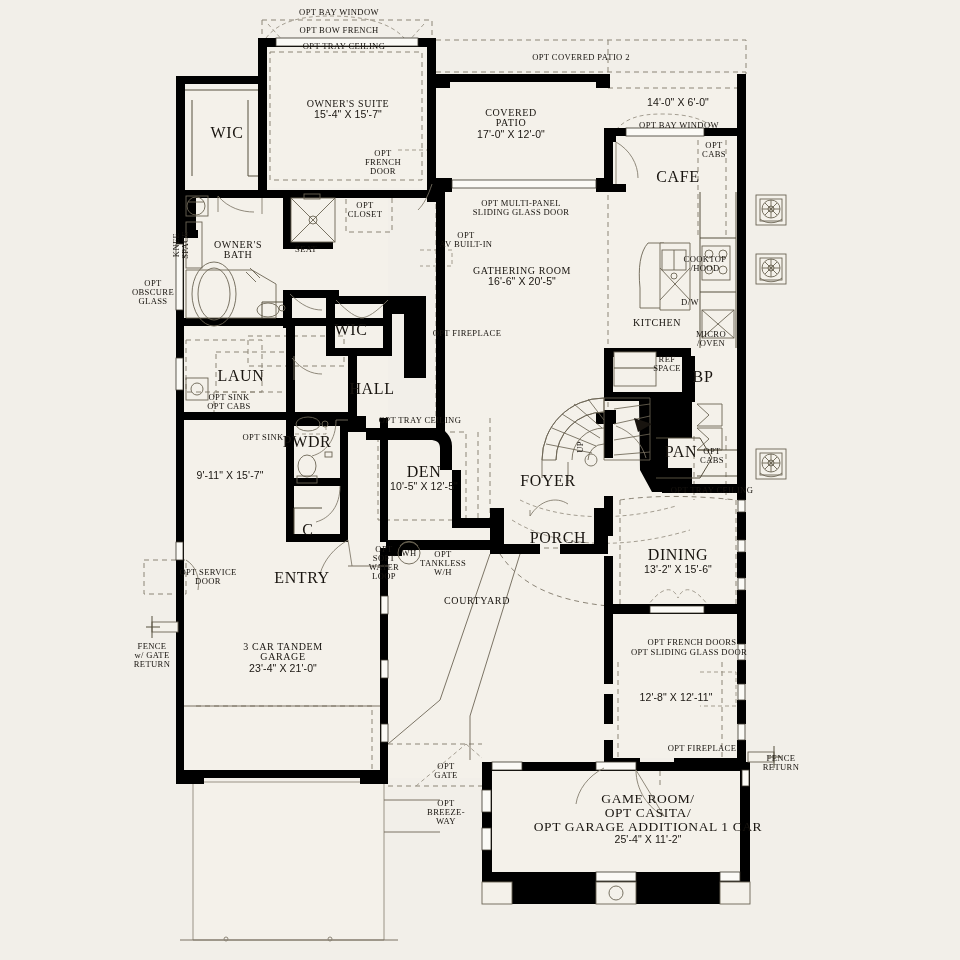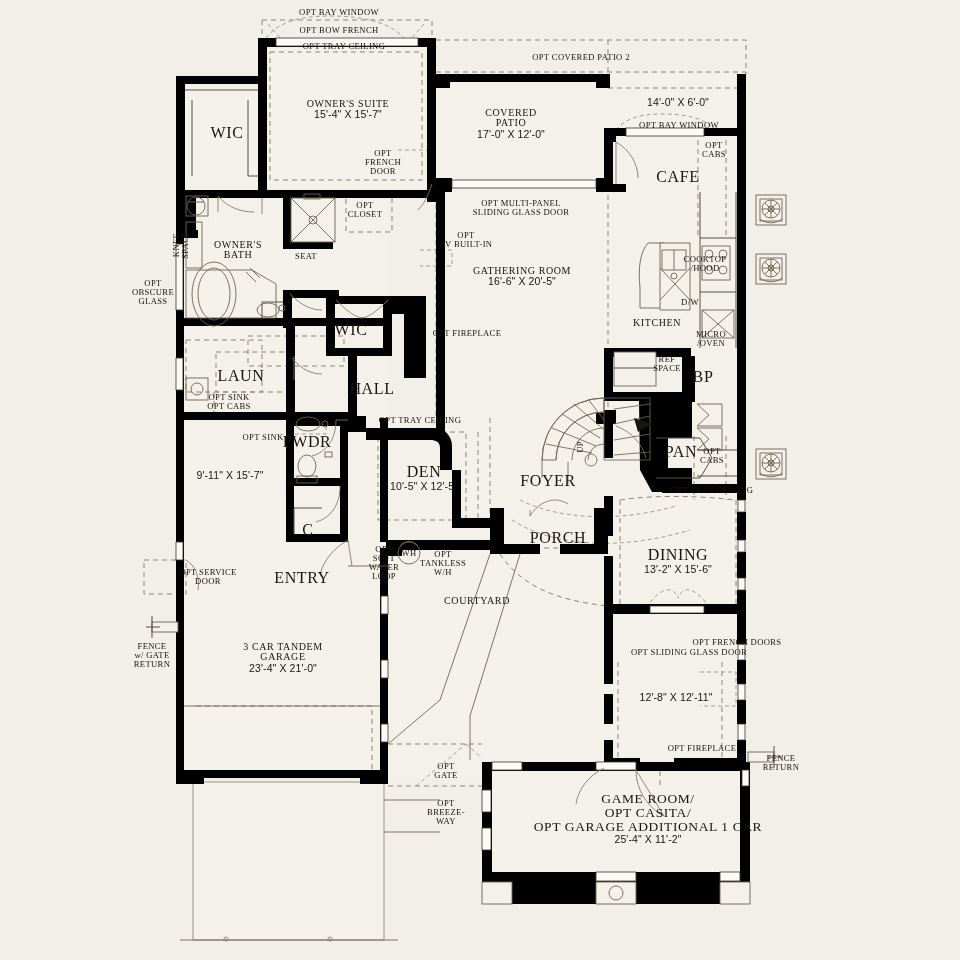--- a/index.html
+++ b/index.html
@@ -620,21 +620,21 @@
 FRENCH
 DOOR</div>
       <div class="lbl opt" style="left: 365px; top: 210px;">OPT
 CLOSET</div>
       <div class="lbl opt" style="left: 521px; top: 208px;">OPT MULTI-PANEL
 SLIDING GLASS DOOR</div>
       <div class="lbl opt" style="left: 466px; top: 240px;">OPT
 AV BUILT-IN</div>
       <div class="lbl opt vert" style="left: 181px; top: 245px;">KNEE
 SPACE</div>
-      <div class="lbl opt" style="left: 306px; top: 256px;">SEAT</div>
+      <div class="lbl opt" style="left: 306px; top: 249px;">SEAT</div>
       <div class="lbl opt" style="left: 705px; top: 264px;">COOKTOP
 /HOOD</div>
       <div class="lbl opt" style="left: 690px; top: 302px;">D/W</div>
       <div class="lbl opt" style="left: 153px; top: 292px;">OPT
 OBSCURE
 GLASS</div>
       <div class="lbl opt" style="left: 711px; top: 339px;">MICRO
 /OVEN</div>
       <div class="lbl opt" style="left: 467px; top: 333px;">OPT FIREPLACE</div>
       <div class="lbl opt" style="left: 667px; top: 364px;">REF
@@ -650,21 +650,21 @@
       <div class="lbl opt" style="left: 409px; top: 553px;">WH</div>
       <div class="lbl opt" style="left: 384px; top: 563px;">OPT
 SOFT
 WATER
 LOOP</div>
       <div class="lbl opt" style="left: 443px; top: 563px;">OPT
 TANKLESS
 W/H</div>
       <div class="lbl opt" style="left: 208px; top: 577px;">OPT SERVICE
 DOOR</div>
-      <div class="lbl opt" style="left: 692px; top: 642px; margin-left: 45px;">OPT FRENCH DOORS</div>
+      <div class="lbl opt" style="left: 692px; top: 642px;">OPT FRENCH DOORS</div>
       <div class="lbl opt" style="left: 689px; top: 652px;">OPT SLIDING GLASS DOOR</div>
       <div class="lbl opt" style="left: 152px; top: 655px;">FENCE
 w/ GATE
 RETURN</div>
       <div class="lbl opt" style="left: 702px; top: 748px;">OPT FIREPLACE</div>
       <div class="lbl opt" style="left: 781px; top: 763px;">FENCE
 RETURN</div>
       <div class="lbl opt" style="left: 446px; top: 771px;">OPT
 GATE</div>
       <div class="lbl opt" style="left: 446px; top: 812px;">OPT

